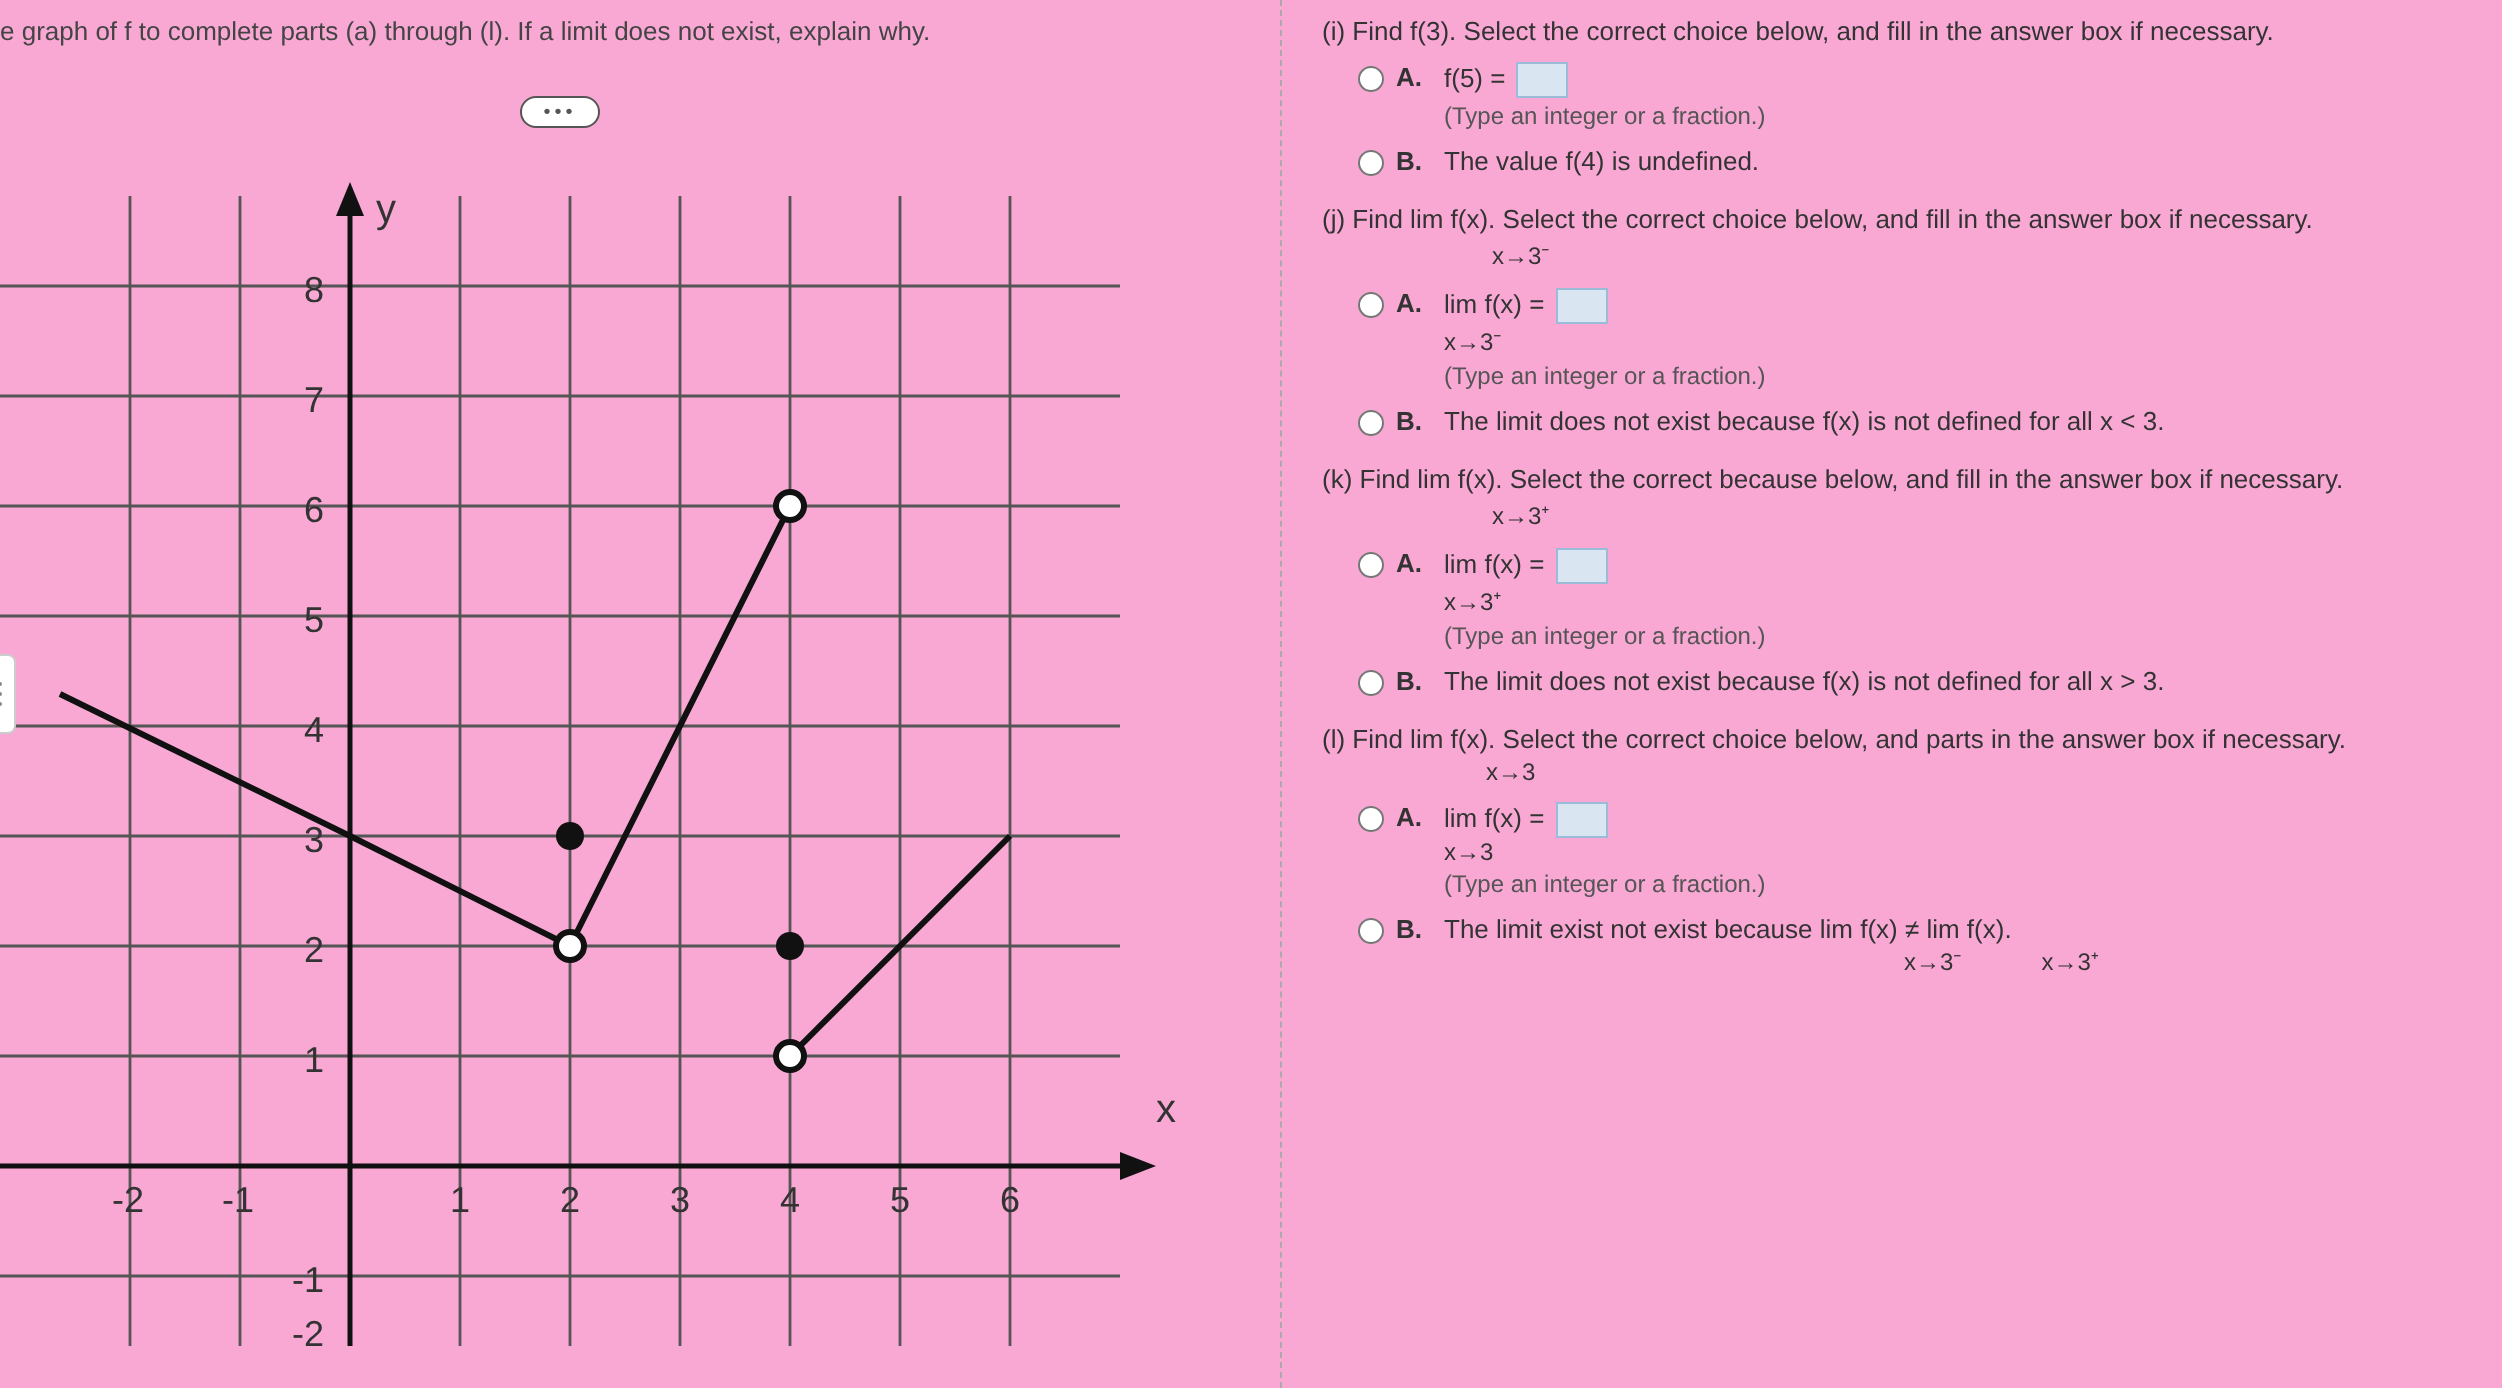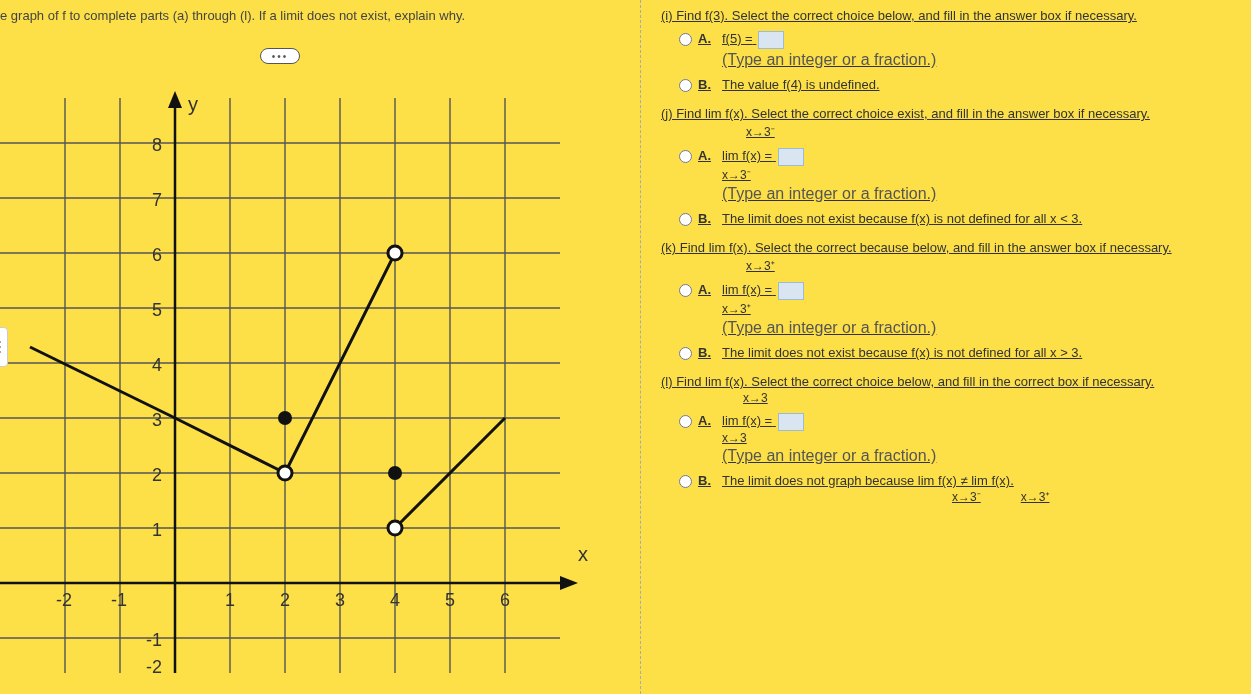--- a/index.html
+++ b/index.html
@@ -10,21 +10,21 @@
     background: #f5f5f5;
     width: 1251px;
     height: 694px;
     overflow: hidden;
     position: relative;
   }
   .page {
     display: flex;
     width: 100%;
     height: 100%;
-    background: #fde047;
+    background: #f9a8d4;
   }
   .left-pane {
     width: 640px;
     padding: 8px 10px 10px 0;
     position: relative;
   }
   .divider {
     border-left: 1px dashed #aaa;
     height: 100%;
   }
@@ -51,21 +51,21 @@
     justify-content:center;
     font-size:10px;
     color:#555;
     letter-spacing:2px;
   }
   .graph-wrap {
     margin-top: 40px;
     padding-left: 0px;
   }
   svg.graph { display:block; }
-  .q-block { margin-bottom: 14px; text-decoration: underline; }
+  .q-block { margin-bottom: 14px; }
   .q-text { color: #333; margin-bottom: 2px; }
   .sub { font-size: 12px; margin-left: 36px; margin-top:2px; }
   .choice-row {
     display: flex;
     align-items: flex-start;
     margin: 8px 0 2px 18px;
   }
   .choice-row input[type=radio] {
     margin-top: 2px;
     margin-right: 6px;
@@ -74,21 +74,21 @@
   .choice-body { flex:1; }
   .answer-box {
     display: inline-block;
     width: 26px;
     height: 18px;
     background: #d9e6f2;
     border: 1px solid #9bbcd8;
     vertical-align: middle;
     margin-left: 2px;
   }
-  .hint { color:#555; margin-left:36px; font-size:16px; margin-top:2px;}
+  .hint { color:#555; margin-left:36px; font-size:12px; margin-top:2px;}
   .drag-handle {
     position:absolute;
     left:0; top:50%;
     transform:translate(-50%,-50%);
     width:16px;height:40px;
     border:1px solid #ccc;
     border-radius:4px;
     background:#fff;
     display:flex;flex-direction:column;align-items:center;justify-content:center;
     gap:3px;
@@ -208,21 +208,21 @@
         </div>
       </div>
       <div class="choice-row">
         <input type="radio" name="qi" style="">
         <span class="choice-label">B.</span>
         <div class="choice-body">The value f(4) is undefined.</div>
       </div>
     </div>
 
     <div class="q-block">
-      <div class="q-text">(j) Find  lim  f(x). Select the correct choice exist, and fill in the answer box if necessary.</div>
+      <div class="q-text">(j) Find  lim  f(x). Select the correct choice below, and fill in the answer box if necessary.</div>
       <div class="sub" style="margin-left:85px">x→3⁻</div>
       <div class="choice-row">
         <input type="radio" name="qj" style="">
         <span class="choice-label">A.</span>
         <div class="choice-body">
           <span>lim  f(x) =</span>
           <span class="answer-box"></span>
           <div style="font-size:12px">x→3⁻</div>
           <div class="hint" style="margin-left:0">(Type an integer or a fraction.)</div>
         </div>
@@ -248,37 +248,37 @@
         </div>
       </div>
       <div class="choice-row">
         <input type="radio" name="qk" style="">
         <span class="choice-label">B.</span>
         <div class="choice-body">The limit does not exist because f(x) is not defined for all x &gt; 3.</div>
       </div>
     </div>
 
     <div class="q-block">
-      <div class="q-text">(l) Find  lim f(x). Select the correct choice below, and fill in the correct box if necessary.</div>
+      <div class="q-text">(l) Find  lim f(x). Select the correct choice below, and parts in the answer box if necessary.</div>
       <div class="sub" style="margin-left:82px">x→3</div>
       <div class="choice-row">
         <input type="radio" name="ql" style="">
         <span class="choice-label">A.</span>
         <div class="choice-body">
           <span>lim f(x) =</span>
           <span class="answer-box"></span>
           <div style="font-size:12px">x→3</div>
           <div class="hint" style="margin-left:0">(Type an integer or a fraction.)</div>
         </div>
       </div>
       <div class="choice-row">
         <input type="radio" name="ql" style="">
         <span class="choice-label">B.</span>
         <div class="choice-body">
-          <span>The limit does not graph because  lim  f(x) ≠  lim  f(x).</span>
+          <span>The limit exist not exist because  lim  f(x) ≠  lim  f(x).</span>
           <div style="font-size:12px;display:flex;gap:40px;margin-left:230px;">
             <span>x→3⁻</span>
             <span>x→3⁺</span>
           </div>
         </div>
       </div>
     </div>
 
   </div>
 </div>

